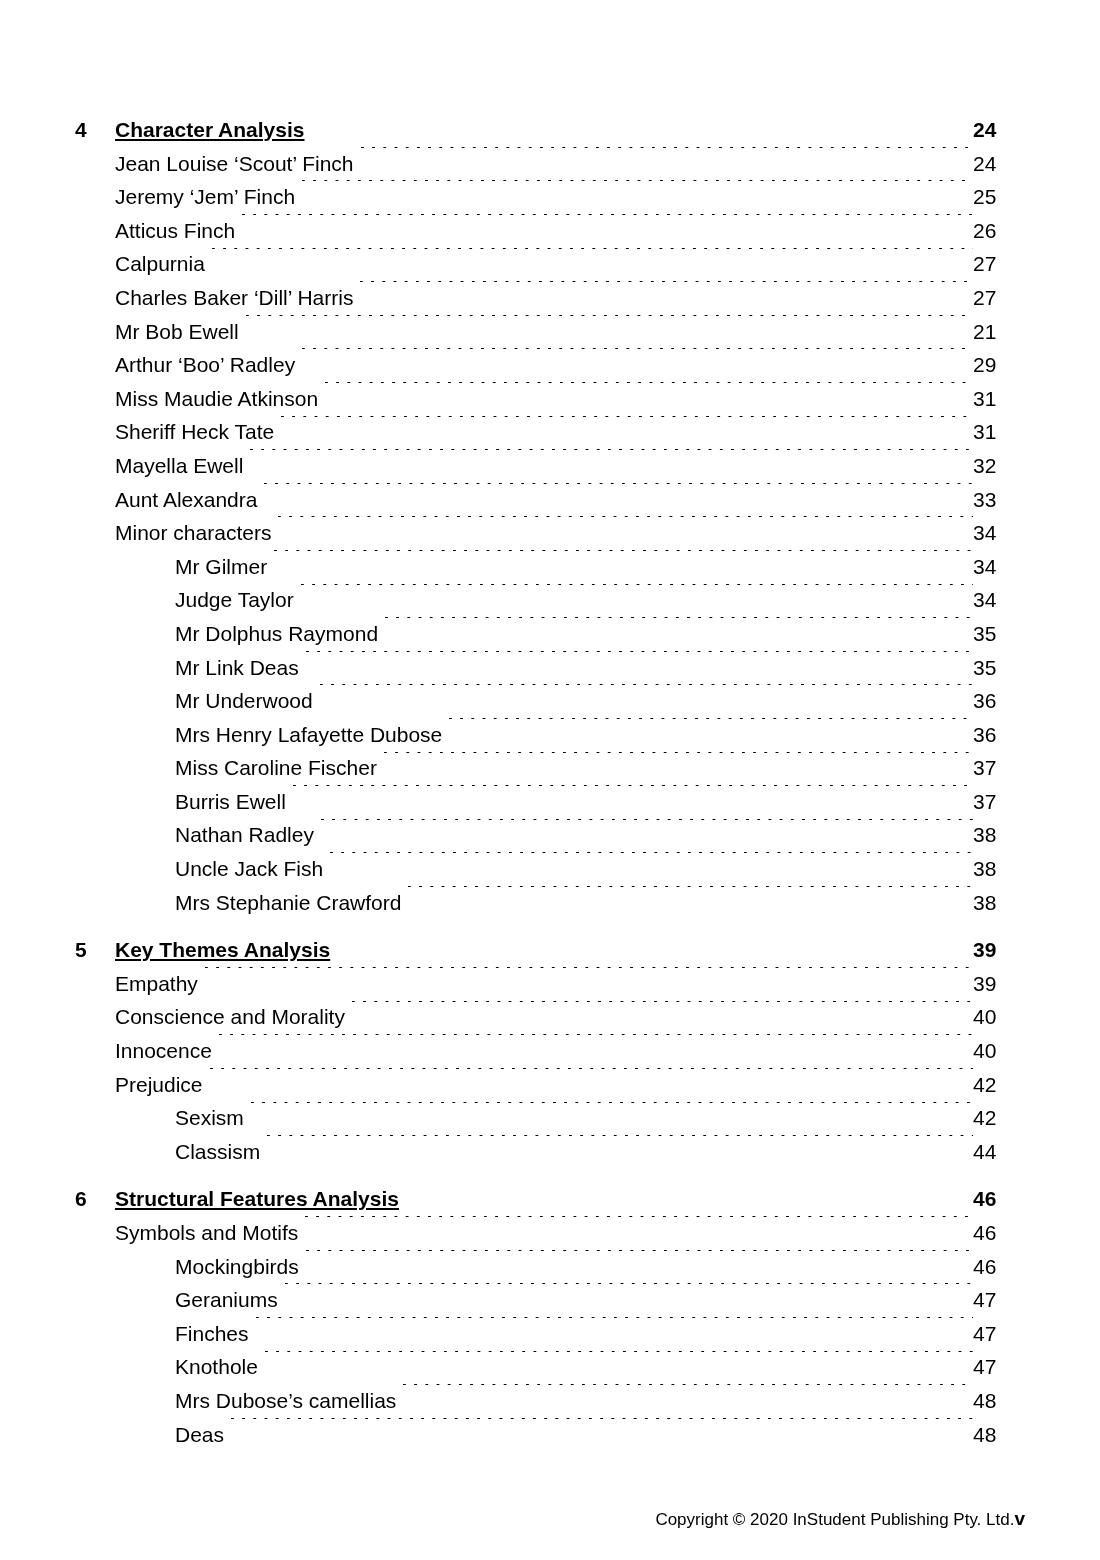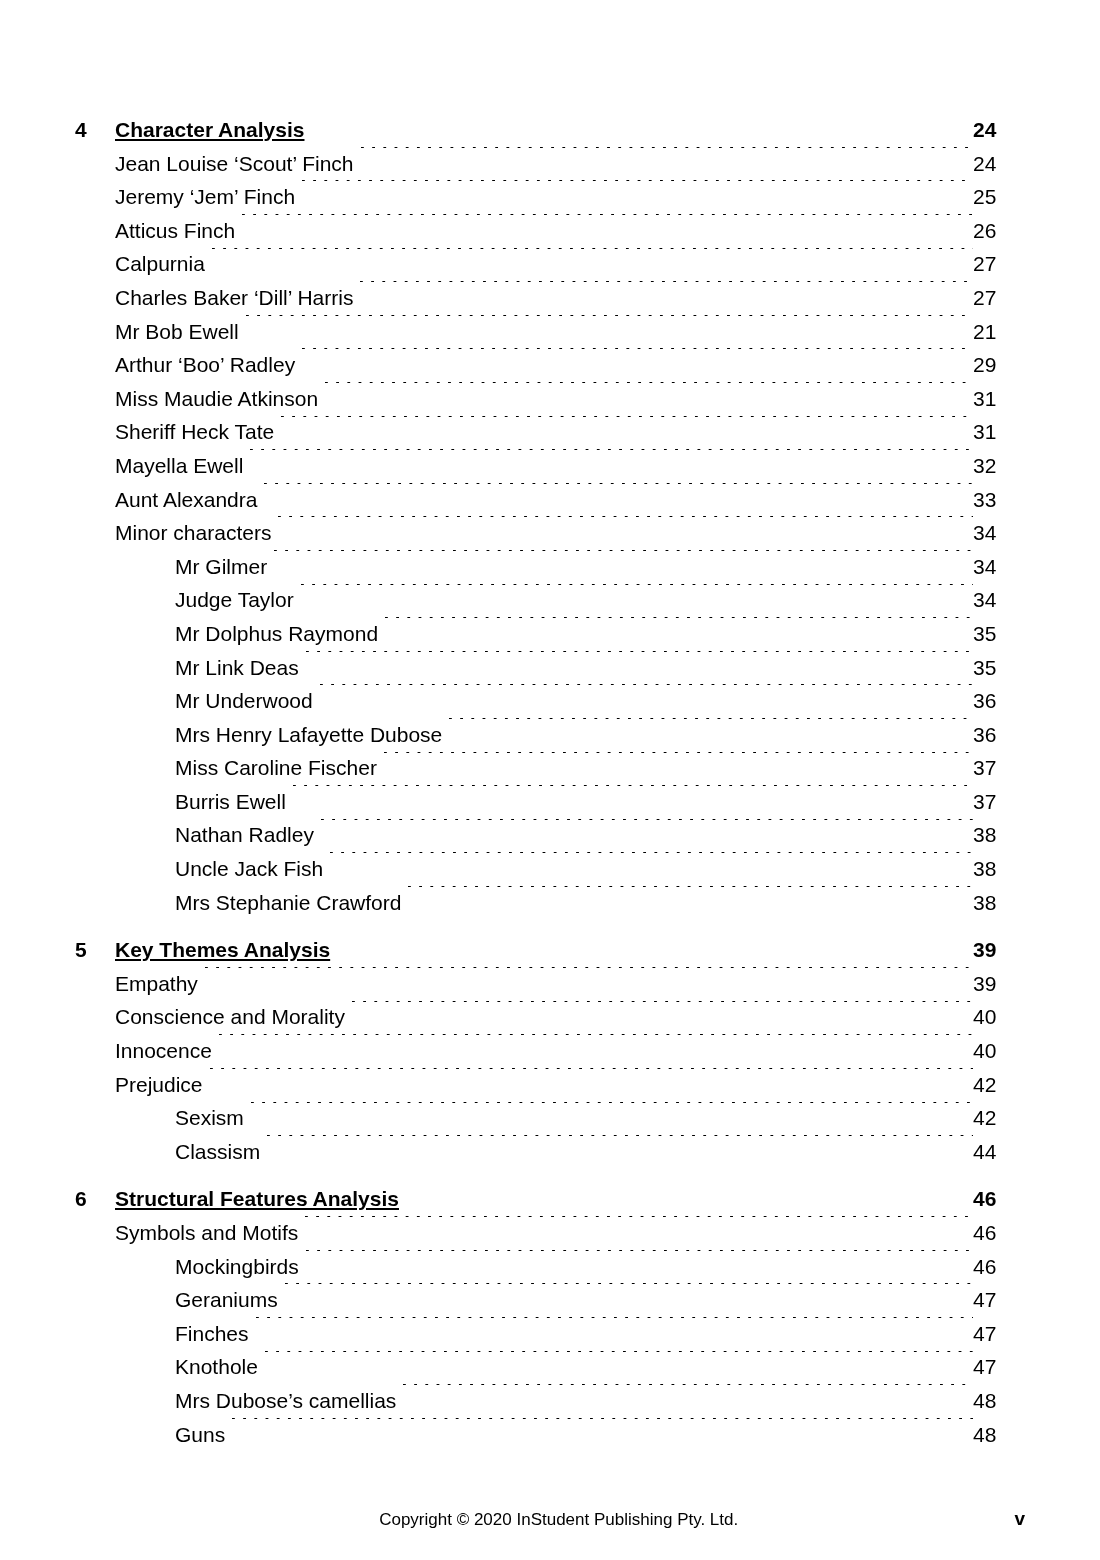--- a/index.html
+++ b/index.html
@@ -93,21 +93,21 @@
     left: 75px;
     right: 75px;
     top: 1508px;
     display: flex;
     align-items: baseline;
     justify-content: space-between;
     font-size: 17px;
   }
   #footer .copy {
     flex: 1 1 auto;
-    text-align: center;
+    text-align: right;
     padding-left: 28px;
   }
   #footer .folio {
     flex: 0 0 auto;
     font-weight: bold;
     font-size: 19px;
   }
 </style>
 </head>
 <body>
@@ -336,21 +336,21 @@
       <span class="pagenum">47</span>
     </div>
     <div class="row lvl2">
       <span class="indent"></span>
       <span class="title">Mrs Dubose’s camellias</span>
       <span class="leader"></span>
       <span class="pagenum">48</span>
     </div>
     <div class="row lvl2">
       <span class="indent"></span>
-      <span class="title">Guns</span>
+      <span class="title">Deas</span>
       <span class="leader"></span>
       <span class="pagenum">48</span>
     </div>
   </div>
 
 <div id="footer">
   <span class="copy">Copyright © 2020 InStudent Publishing Pty. Ltd.</span>
   <span class="folio">v</span>
 </div>
 

